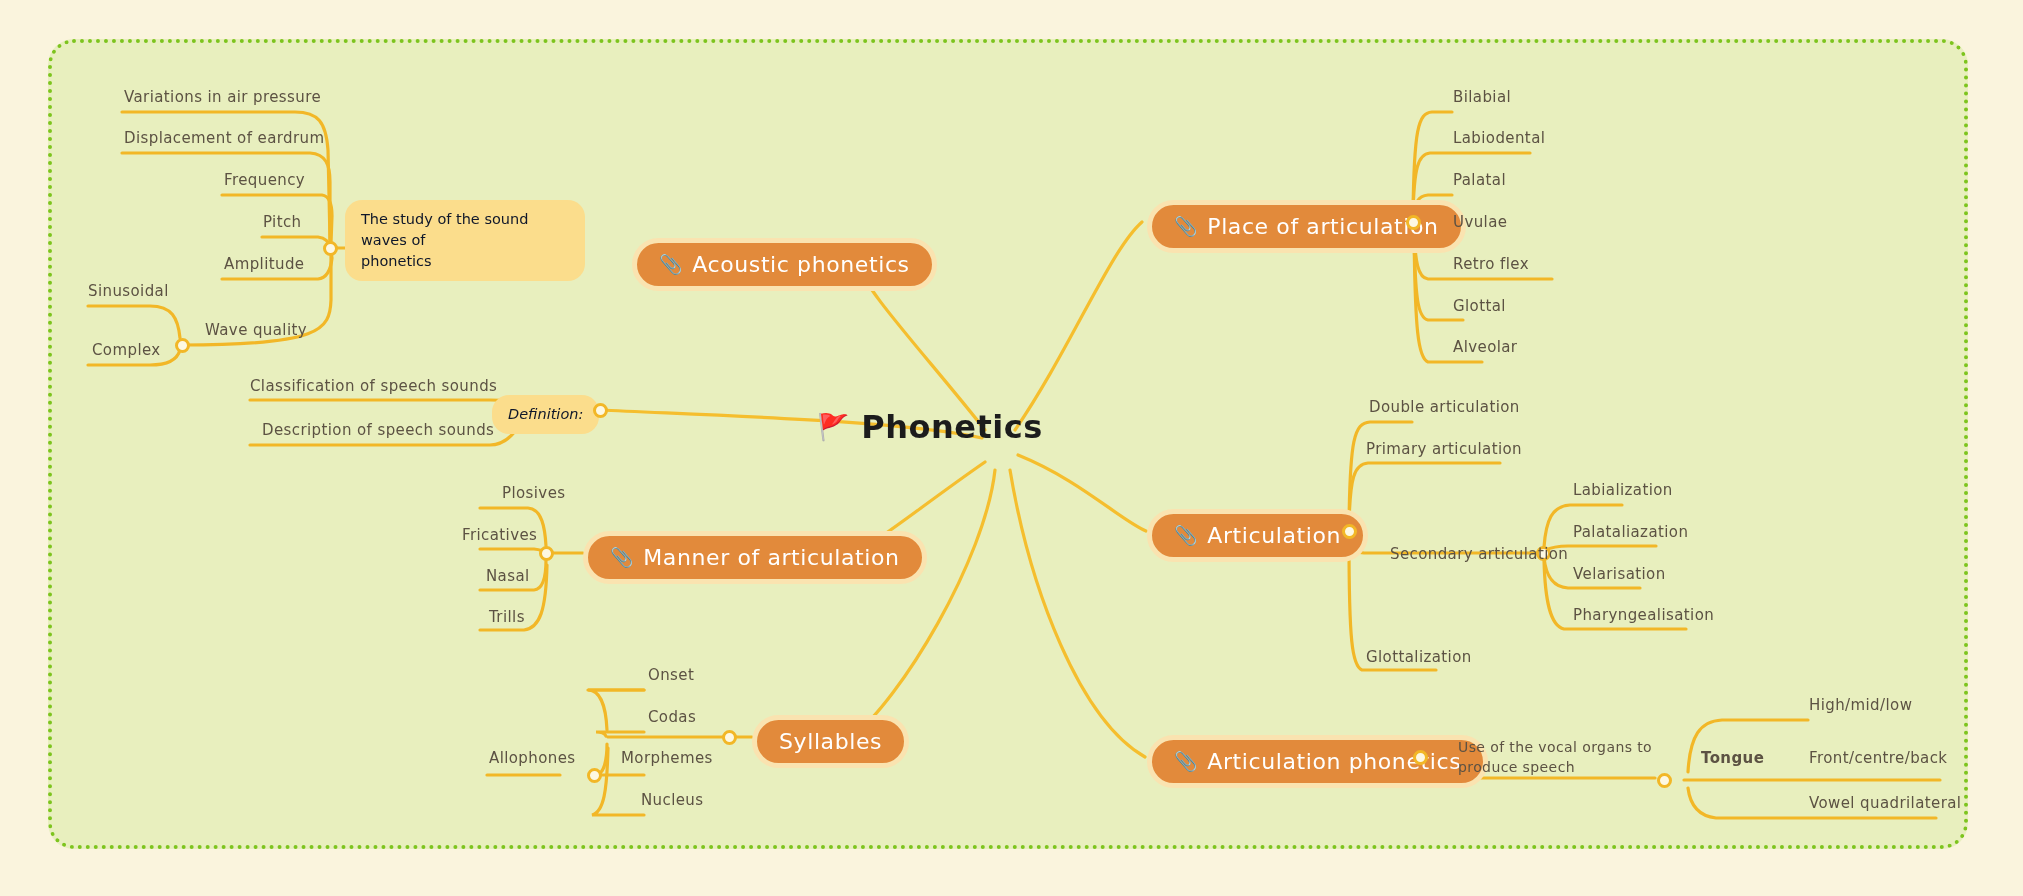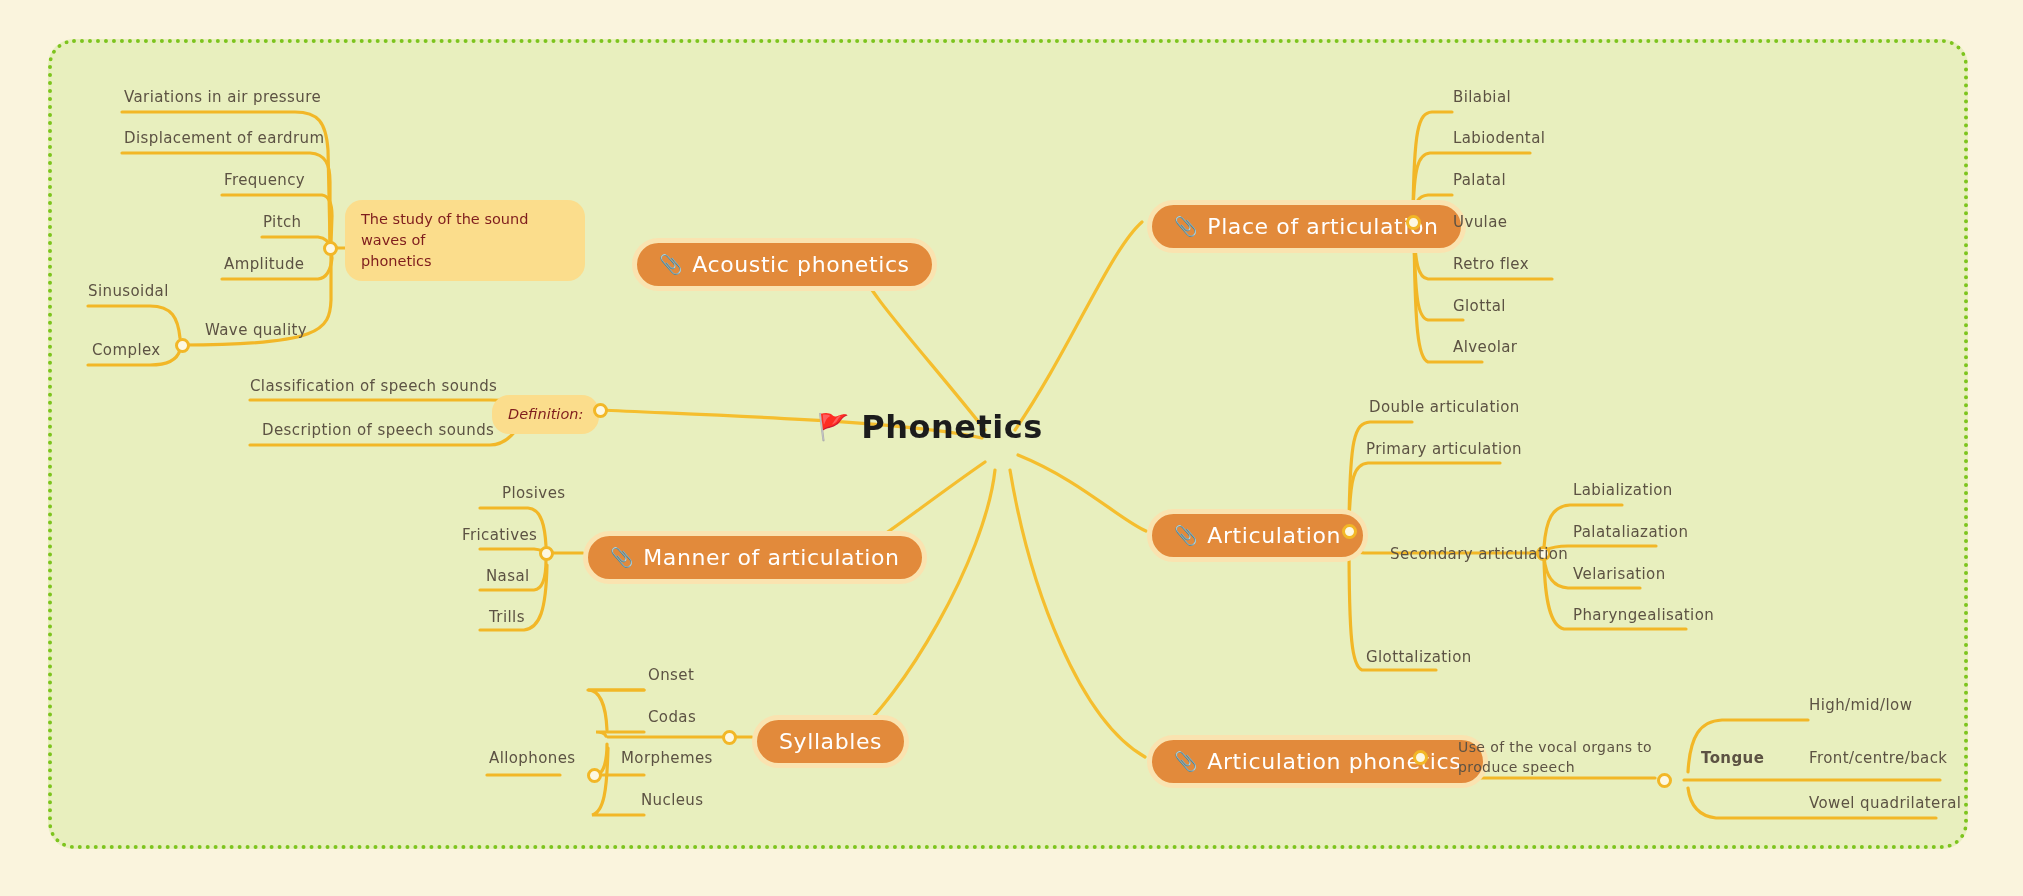--- a/index.html
+++ b/index.html
@@ -43,21 +43,21 @@
     padding:9px 22px;
     white-space:nowrap;
     box-sizing:border-box;
   }
   .pill .clip{font-size:19px;line-height:1;filter:grayscale(.15);}
 
   .callout{
     position:absolute;
     background:#FBDD8C;
     border-radius:17px;
-    color:#7f1d1d;
+    color:#0f172a;
     font-size:14.5px;
     line-height:1.45;
     padding:9px 16px;
     white-space:pre-line;
     box-sizing:border-box;
   }
 
   #root{
     position:absolute;
     display:flex;align-items:center;gap:11px;

